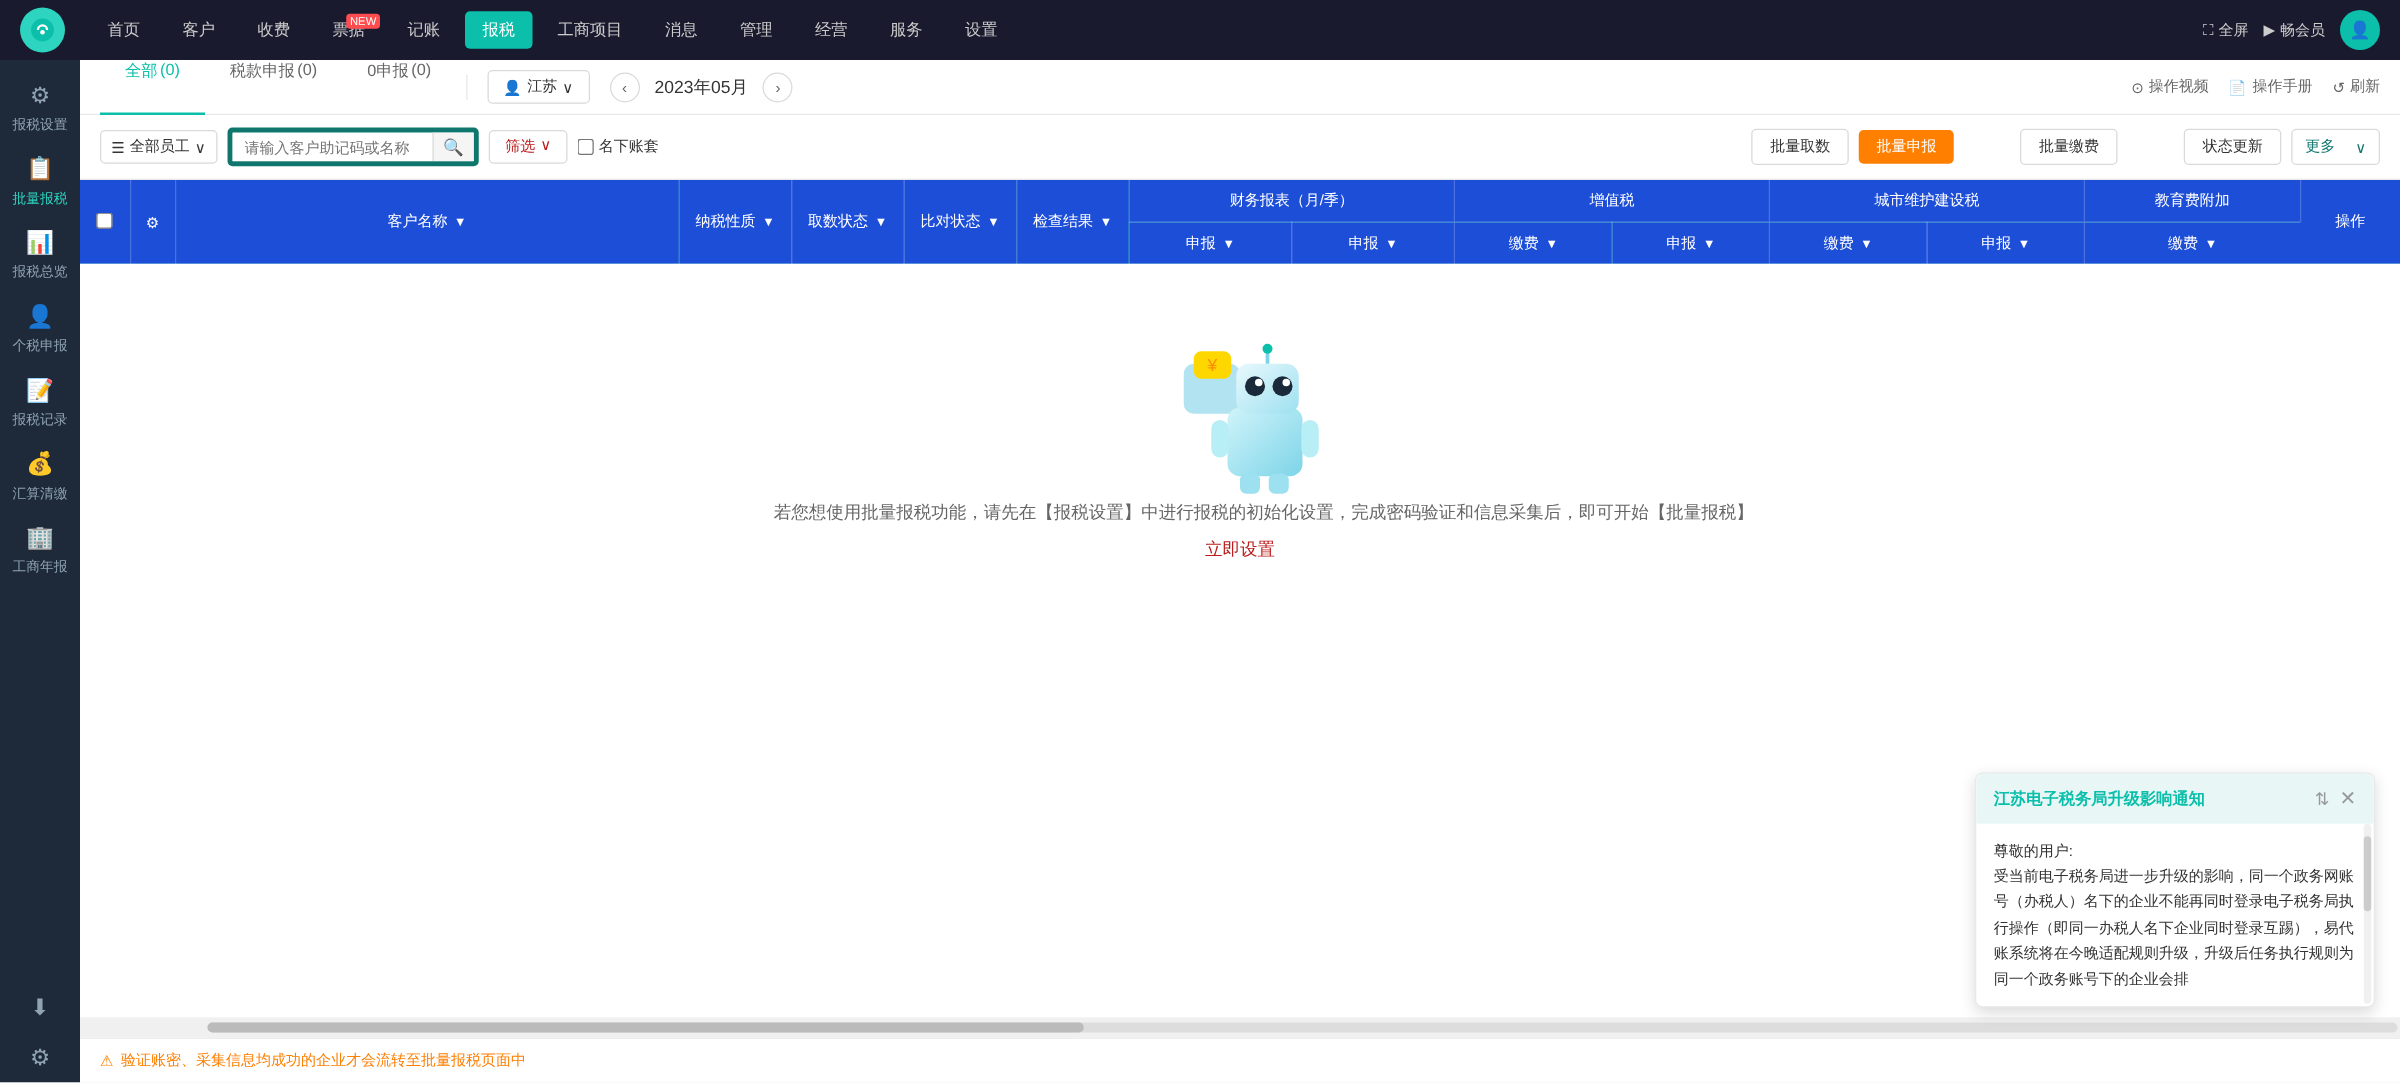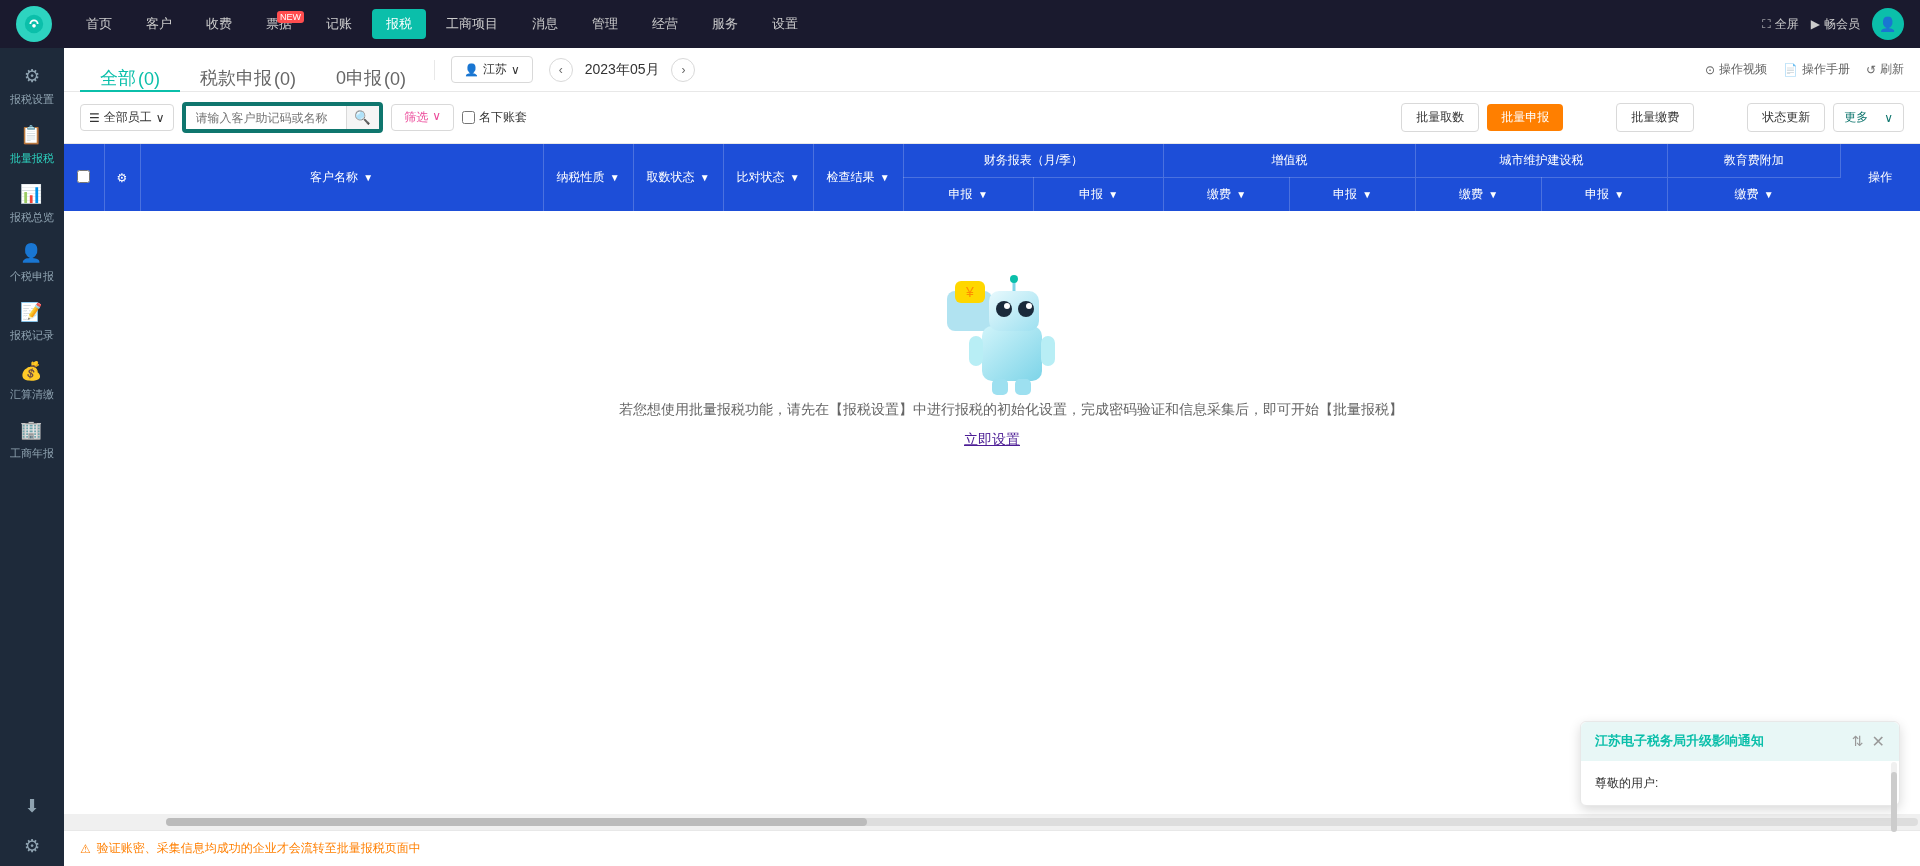--- a/index.html
+++ b/index.html
@@ -91,23 +91,23 @@
       background: #fff;
       border-bottom: 1px solid #e8e8e8;
       display: flex; align-items: center;
       padding: 0 16px;
       height: 44px;
       gap: 0;
     }
     .tab-item {
       padding: 0 20px;
       height: 44px;
-      display: flex; align-items: flex-end;
+      display: flex; align-items: flex-start;
       cursor: pointer;
-      font-size: 18px;
+      font-size: 13px;
       color: #666;
       border-bottom: 2px solid transparent;
       white-space: nowrap;
     }
     .tab-item.active {
       color: #0bbfaa;
       border-bottom: 2px solid #0bbfaa;
     }
     .tab-item .count { margin-left: 2px; }
 
@@ -165,21 +165,21 @@
     .toolbar-search input {
       border: none; outline: none; padding: 4px 10px; font-size: 12px;
       width: 160px; color: #999;
     }
     .toolbar-search-btn {
       background: #f5f5f5; border: none; border-left: 1px solid #d9d9d9;
       padding: 4px 8px; cursor: pointer; color: #666;
     }
     .filter-btn {
       border: 1px solid #d9d9d9; border-radius: 4px;
-      padding: 4px 12px; cursor: pointer; font-size: 12px; color: #ec4899;
+      padding: 4px 12px; cursor: pointer; font-size: 12px; color: #b91c1c;
       background: #fff; display: flex; align-items: flex-start; gap: 4px;
     }
     .checkbox-label {
       display: flex; align-items: center; gap: 4px; font-size: 12px; color: #333;
       cursor: pointer;
     }
     .toolbar-right { margin-left: auto; display: flex; align-items: center; gap: 8px; }
     .btn-default {
       border: 1px solid #d9d9d9; border-radius: 4px;
       padding: 5px 14px; cursor: pointer; font-size: 12px; color: #333;
@@ -236,21 +236,21 @@
     .th-check { width: 90px; }
     .th-ops { width: 80px; }
 
     
     .empty-state {
       display: flex; flex-direction: column; align-items: center;
       justify-content: center; padding: 60px 20px;
       background: #fff;
     }
     .empty-text { color: #666; font-size: 14px; margin-bottom: 12px; text-align: center; margin-left: 38px; }
-    .empty-link { color: #4c1d95; font-size: 14px; cursor: pointer; text-decoration: underline; }
+    .empty-link { color: #b91c1c; font-size: 14px; cursor: pointer; }
 
     
     .bottom-bar {
       background: #fff;
       height: 36px;
       border-top: 1px solid #e8e8e8;
       display: flex; align-items: center;
       padding: 0 16px;
       color: #ff7f00;
       font-size: 12px;
@@ -599,18 +599,19 @@
 <div class="notification-panel">
   <div class="notification-header">
     <span class="notification-title">江苏电子税务局升级影响通知</span>
     <div style="display:flex; gap:8px; align-items:center;">
       <span style="color:#999; cursor:pointer; font-size:14px;">⇅</span>
       <span class="notification-close">✕</span>
     </div>
   </div>
   <div class="notification-body" style="position:relative;">
     <p>尊敬的用户:</p>
+    <p>受当前电子税务局进一步升级的影响，同一个政务网账号（办税人）名下的企业不能再同时登录电子税务局执行操作（即同一办税人名下企业同时登录互踢），易代账系统将在今晚适配规则升级，升级后任务执行规则为同一个政务账号下的企业会排</p>
   </div>
 
   <div style="position:absolute; right:2px; top:40px; bottom:2px; width:6px; background:#f0f0f0; border-radius:3px;">
     <div style="width:6px; height:60px; background:#ccc; border-radius:3px; position:absolute; top:10px;"></div>
   </div>
 </div>
 
 </body></html>

